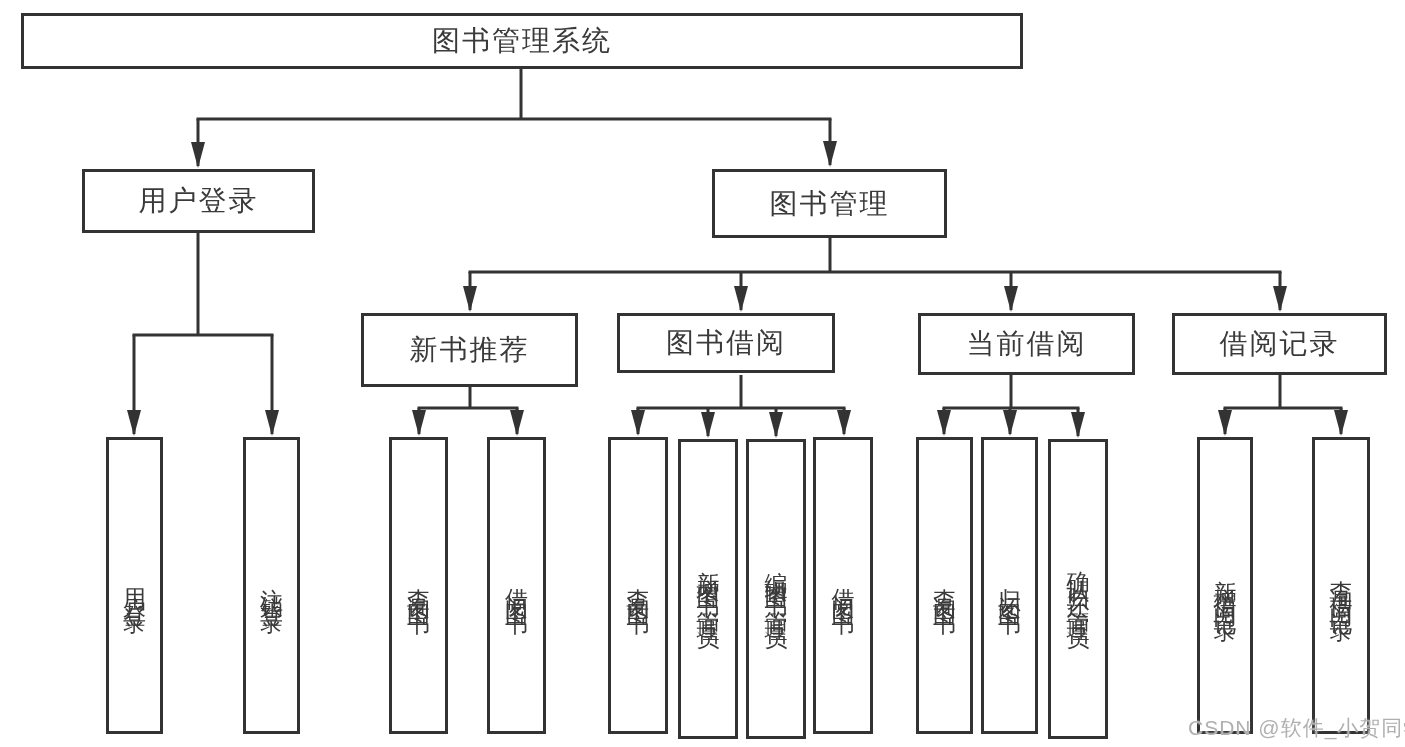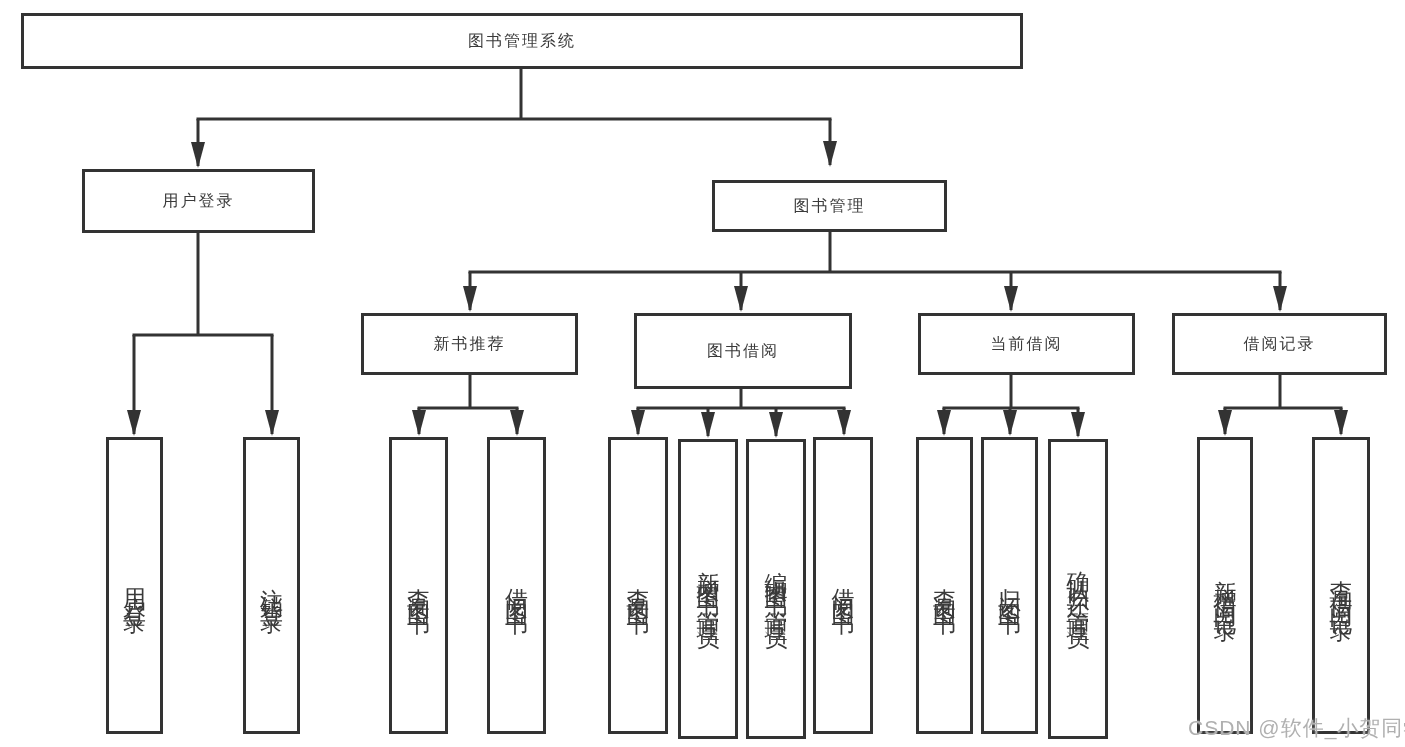--- a/index.html
+++ b/index.html
@@ -22,21 +22,21 @@
     box-sizing:border-box;
     border:3px solid var(--line);
     background:#ffffff;
     display:flex;
     align-items:center;
     justify-content:center;
     color:var(--text);
     z-index:2;
   }
   .hl{
-    font-size:16px;
+    font-size:28px;
     letter-spacing:2px;
     white-space:nowrap;
     color:var(--text);
   }
   .vl{
     writing-mode:vertical-rl;
     text-orientation:mixed;
     font-size:23px;
     letter-spacing:8px;
     line-height:1;
@@ -110,28 +110,28 @@
     </g>
   </svg>
 
   <div class="box" style="left:21px;top:13px;width:1002px;height:56px">
     <span class="hl">图书管理系统</span>
   </div>
 
   <div class="box" style="left:82px;top:169px;width:233px;height:64px">
     <span class="hl">用户登录</span>
   </div>
-  <div class="box" style="left:712px;top:180px;width:235px;height:52px">
+  <div class="box" style="left:712px;top:169px;width:235px;height:69px">
     <span class="hl">图书管理</span>
   </div>
 
-  <div class="box" style="left:361px;top:313px;width:217px;height:62px">
+  <div class="box" style="left:361px;top:313px;width:217px;height:74px">
     <span class="hl">新书推荐</span>
   </div>
-  <div class="box" style="left:634px;top:313px;width:218px;height:76px">
+  <div class="box" style="left:617px;top:313px;width:218px;height:60px">
     <span class="hl">图书借阅</span>
   </div>
   <div class="box" style="left:918px;top:313px;width:217px;height:62px">
     <span class="hl">当前借阅</span>
   </div>
   <div class="box" style="left:1172px;top:313px;width:215px;height:62px">
     <span class="hl">借阅记录</span>
   </div>
 
   <div class="box" style="left:106px;top:437px;width:57px;height:297px">

